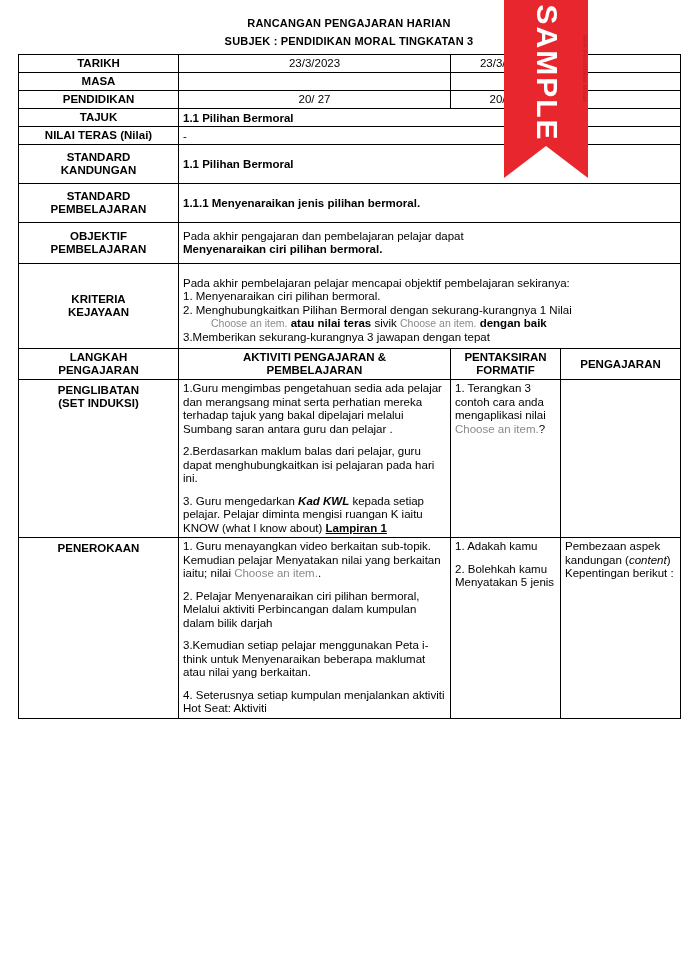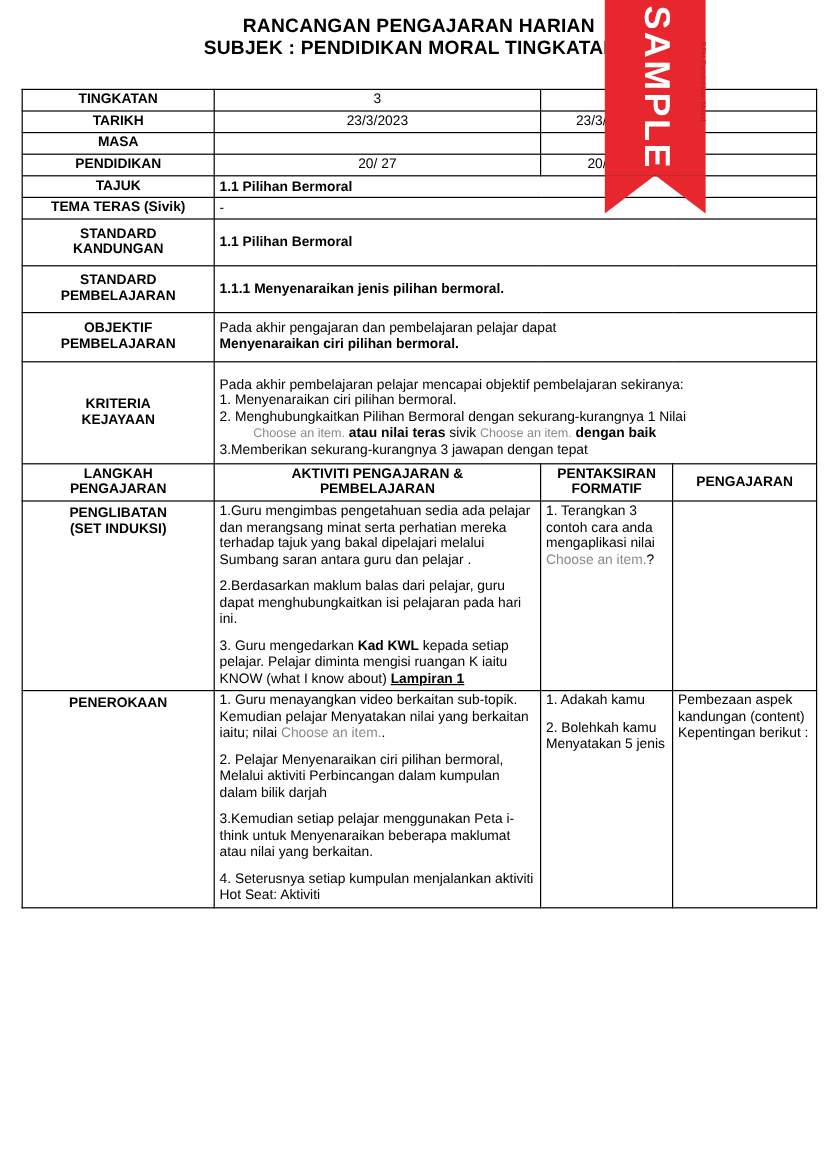--- a/index.html
+++ b/index.html
@@ -18,24 +18,24 @@
   .page {
     position: relative;
     width: 698px;
     height: 979px;
     box-sizing: border-box;
     padding: 8px 18px 0 18px;
   }
   .doc-header {
     text-align: center;
     font-weight: bold;
-    font-size: 16px;
+    font-size: 11px;
     line-height: 18px;
     letter-spacing: 0.2px;
-    margin: 6px 0 24px 0;
+    margin: 6px 0 4px 0;
   }
   table.rph {
     border-collapse: collapse;
     width: 662px;
     table-layout: fixed;
     font-size: 11.5px;
   }
   table.rph td {
     border: 1px solid #000000;
     vertical-align: top;
@@ -46,21 +46,21 @@
     font-weight: bold;
     vertical-align: middle !important;
     line-height: 13px;
   }
   .c-center {
     text-align: center;
   }
   .bold { font-weight: bold; }
   .mid { vertical-align: middle !important; }
   .grey { color: #8a8a8a; }
-  .ital { }
+  .ital { font-style: italic; }
   .ul { text-decoration: underline; margin-top: 43px; }
   .small-ind { font-size: 10.5px; }
   .gap { height: 9px; }
   .cellbody { line-height: 13.5px; }
   .cellbody p { margin: 0; }
   .hdr-row td {
     text-align: center;
     font-weight: bold;
     vertical-align: middle !important;
     line-height: 13px;
@@ -152,26 +152,20 @@
 
   <table class="rph">
     <colgroup>
       <col style="width:160px">
       <col style="width:272px">
       <col style="width:110px">
       <col style="width:120px">
     </colgroup>
 
     <tbody>
-        <tr>
-      <td class="c-label">TINGKATAN</td>
-      <td class="c-center">3</td>
-      <td class="c-center"></td>
-      <td class="c-center"></td>
-    </tr>
 
     <tr>
       <td class="c-label">TARIKH</td>
       <td class="c-center">23/3/2023</td>
       <td class="c-center">23/3/2023</td>
       <td class="c-center"></td>
     </tr>
 
     <tr>
       <td class="c-label">MASA</td>
@@ -187,21 +181,21 @@
       <td class="c-center"></td>
     </tr>
 
 
     <tr>
       <td class="c-label">TAJUK</td>
       <td class="bold mid" colspan="3">1.1 Pilihan Bermoral</td>
     </tr>
 
     <tr>
-      <td class="c-label">TEMA TERAS (Sivik)</td>
+      <td class="c-label">NILAI TERAS (Nilai)</td>
       <td class="mid" colspan="3">-</td>
     </tr>
 
     <tr>
       <td class="c-label" style="height:34px">STANDARD<br>KANDUNGAN</td>
       <td class="bold mid" colspan="3">1.1 Pilihan Bermoral</td>
     </tr>
 
     <tr>
       <td class="c-label" style="height:34px">STANDARD<br>PEMBELAJARAN</td>

